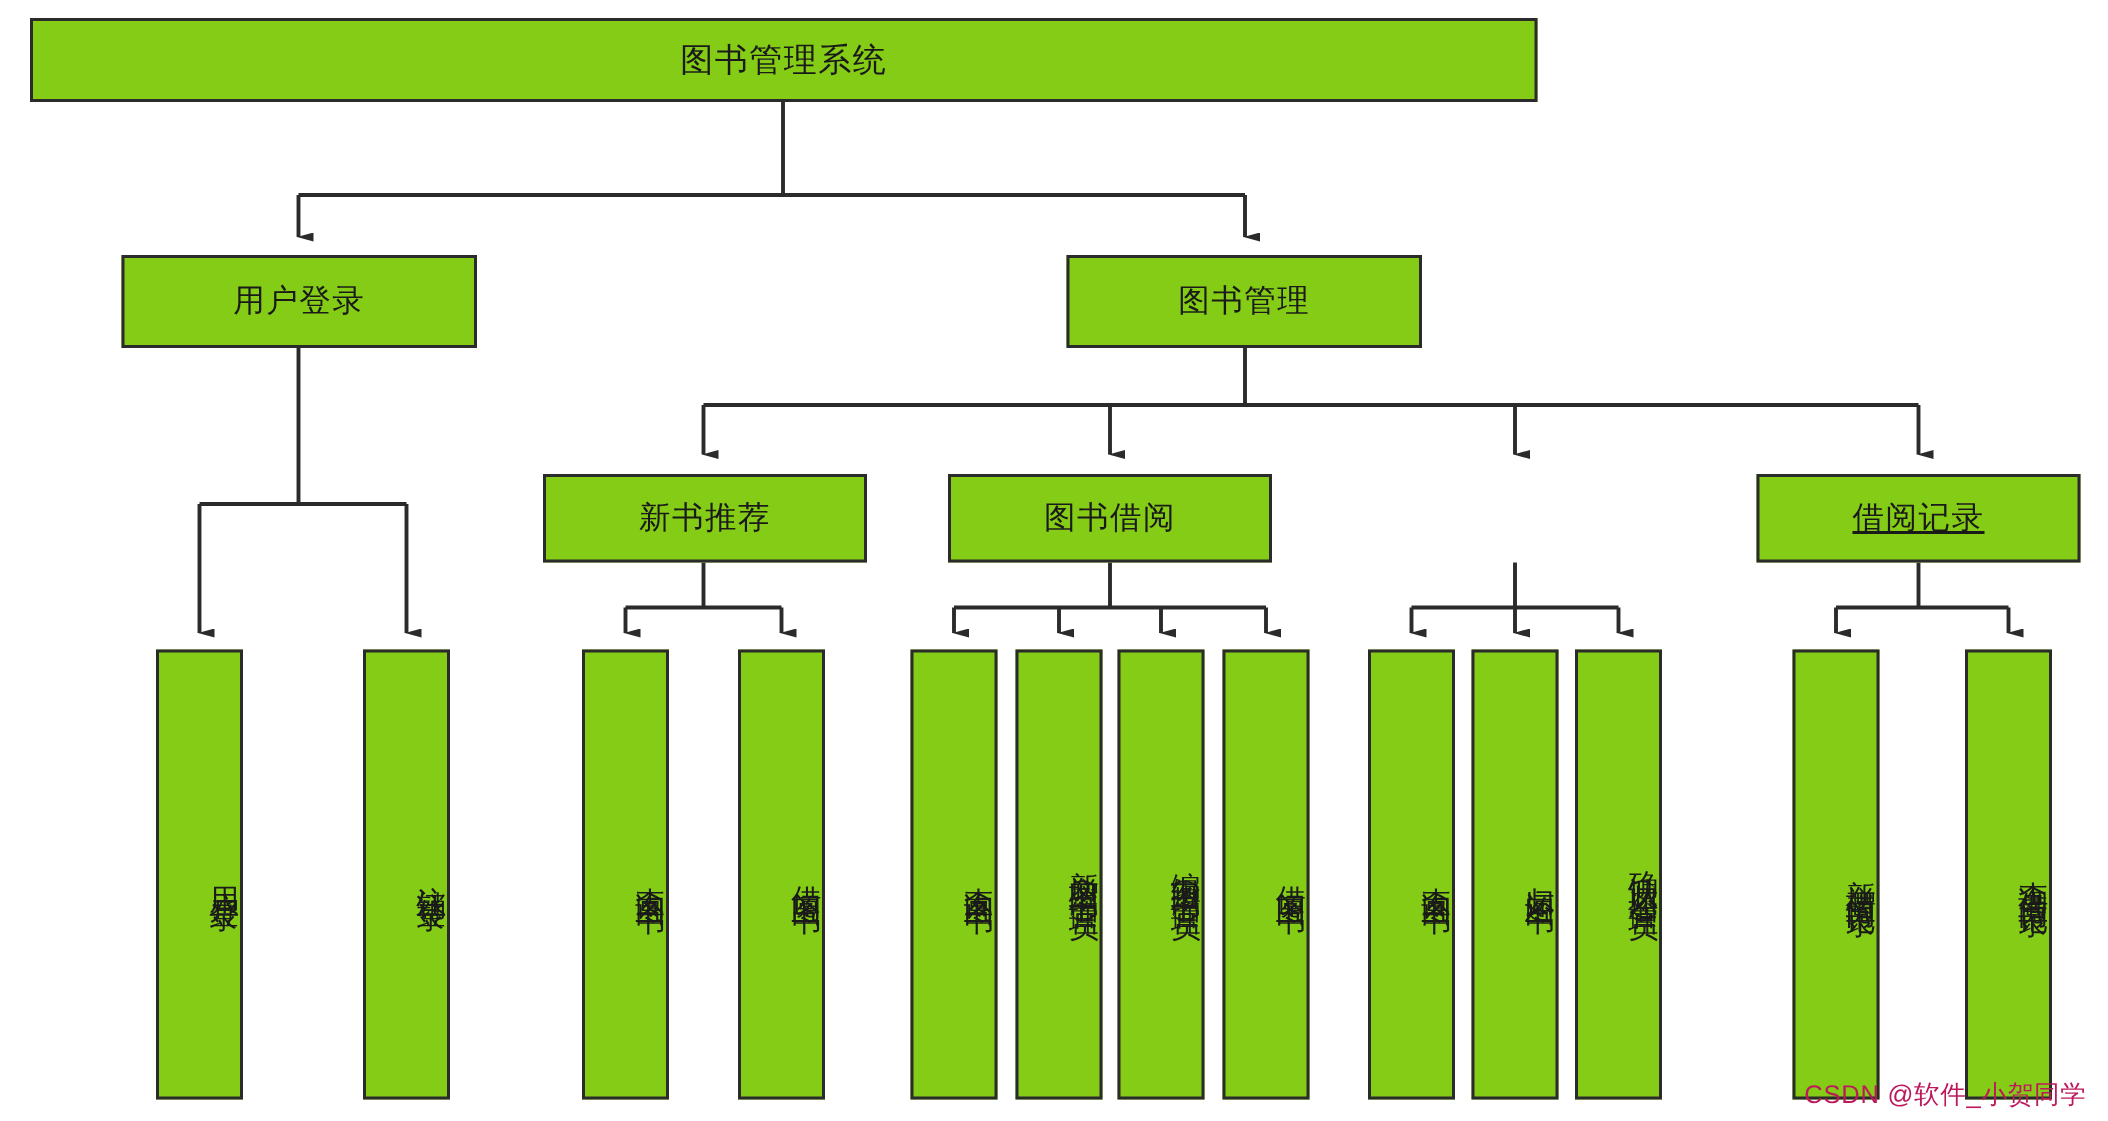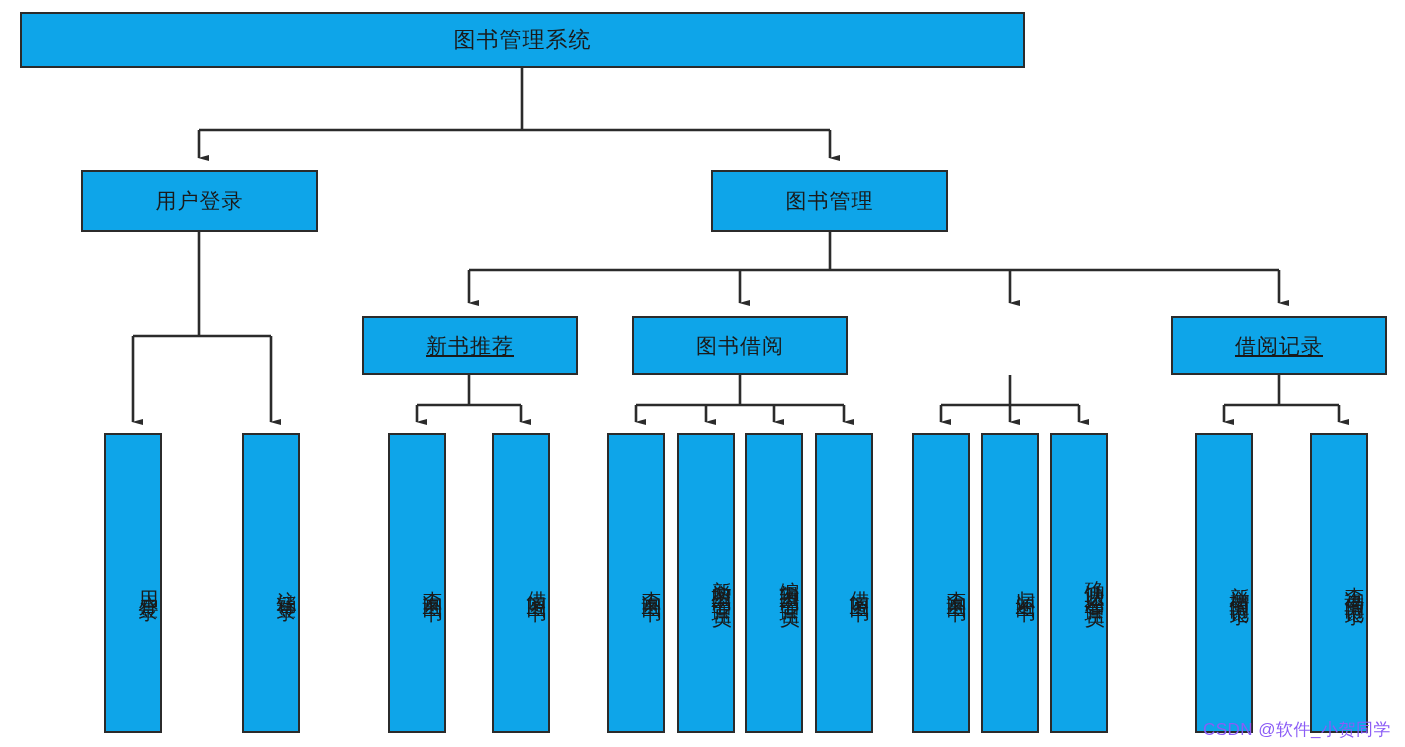--- a/index.html
+++ b/index.html
@@ -23,21 +23,21 @@
     position: absolute;
     left: 0;
     top: 0;
     width: 1405px;
     height: 747px;
     pointer-events: none;
   }
   .node {
     position: absolute;
     border: 2px solid #2b2b2b;
-    background: #0ea5e9;
+    background: #84cc16;
     display: flex;
     align-items: center;
     justify-content: center;
     color: #1a1a1a;
     z-index: 2;
   }
   .node.h {
     font-size: 21px;
     letter-spacing: 1px;
     line-height: 1.2;
@@ -60,21 +60,21 @@
     writing-mode: vertical-rl;
     text-orientation: upright;
     display: block;
     text-align: left;
   }
   .watermark {
     position: absolute;
     right: 14px;
     bottom: 6px;
     font-size: 17px;
-    color: #8b5cf6;
+    color: #be185d;
     letter-spacing: 0.5px;
     white-space: nowrap;
     z-index: 5;
     font-family: "Liberation Sans", "DejaVu Sans", sans-serif;
     margin-top: 24px;
   }
 </style>
 </head>
 <body>
 
@@ -132,25 +132,25 @@
     </g>
   </svg>
 
   <div class="node h root" style="left:20px; top:12px; width:1005px; height:56px;">
     <span>图书管理系统</span>
   </div>
 
   <div class="node h" style="left:81px; top:170px; width:237px; height:62px;">
     <span>用户登录</span>
   </div>
-  <div class="node h" style="left:711px; top:170px; width:237px; height:62px;">
+  <div class="node h" style="left:711px; top:170px; width:237px; height:62px;font-family:Liberation Serif, serif;">
     <span>图书管理</span>
   </div>
 
-  <div class="node h" style="left:362px; top:316px; width:216px; height:59px;text-decoration:underline;">
+  <div class="node h" style="left:362px; top:316px; width:216px; height:59px;">
     <span>新书推荐</span>
   </div>
   <div class="node h" style="left:632px; top:316px; width:216px; height:59px;">
     <span>图书借阅</span>
   </div>
   <div class="node h" style="left:1171px; top:316px; width:216px; height:59px;text-decoration:underline;">
     <span>借阅记录</span>
   </div>
 
   <div class="node v" style="left:104px; top:433px; width:58px; height:300px;">

